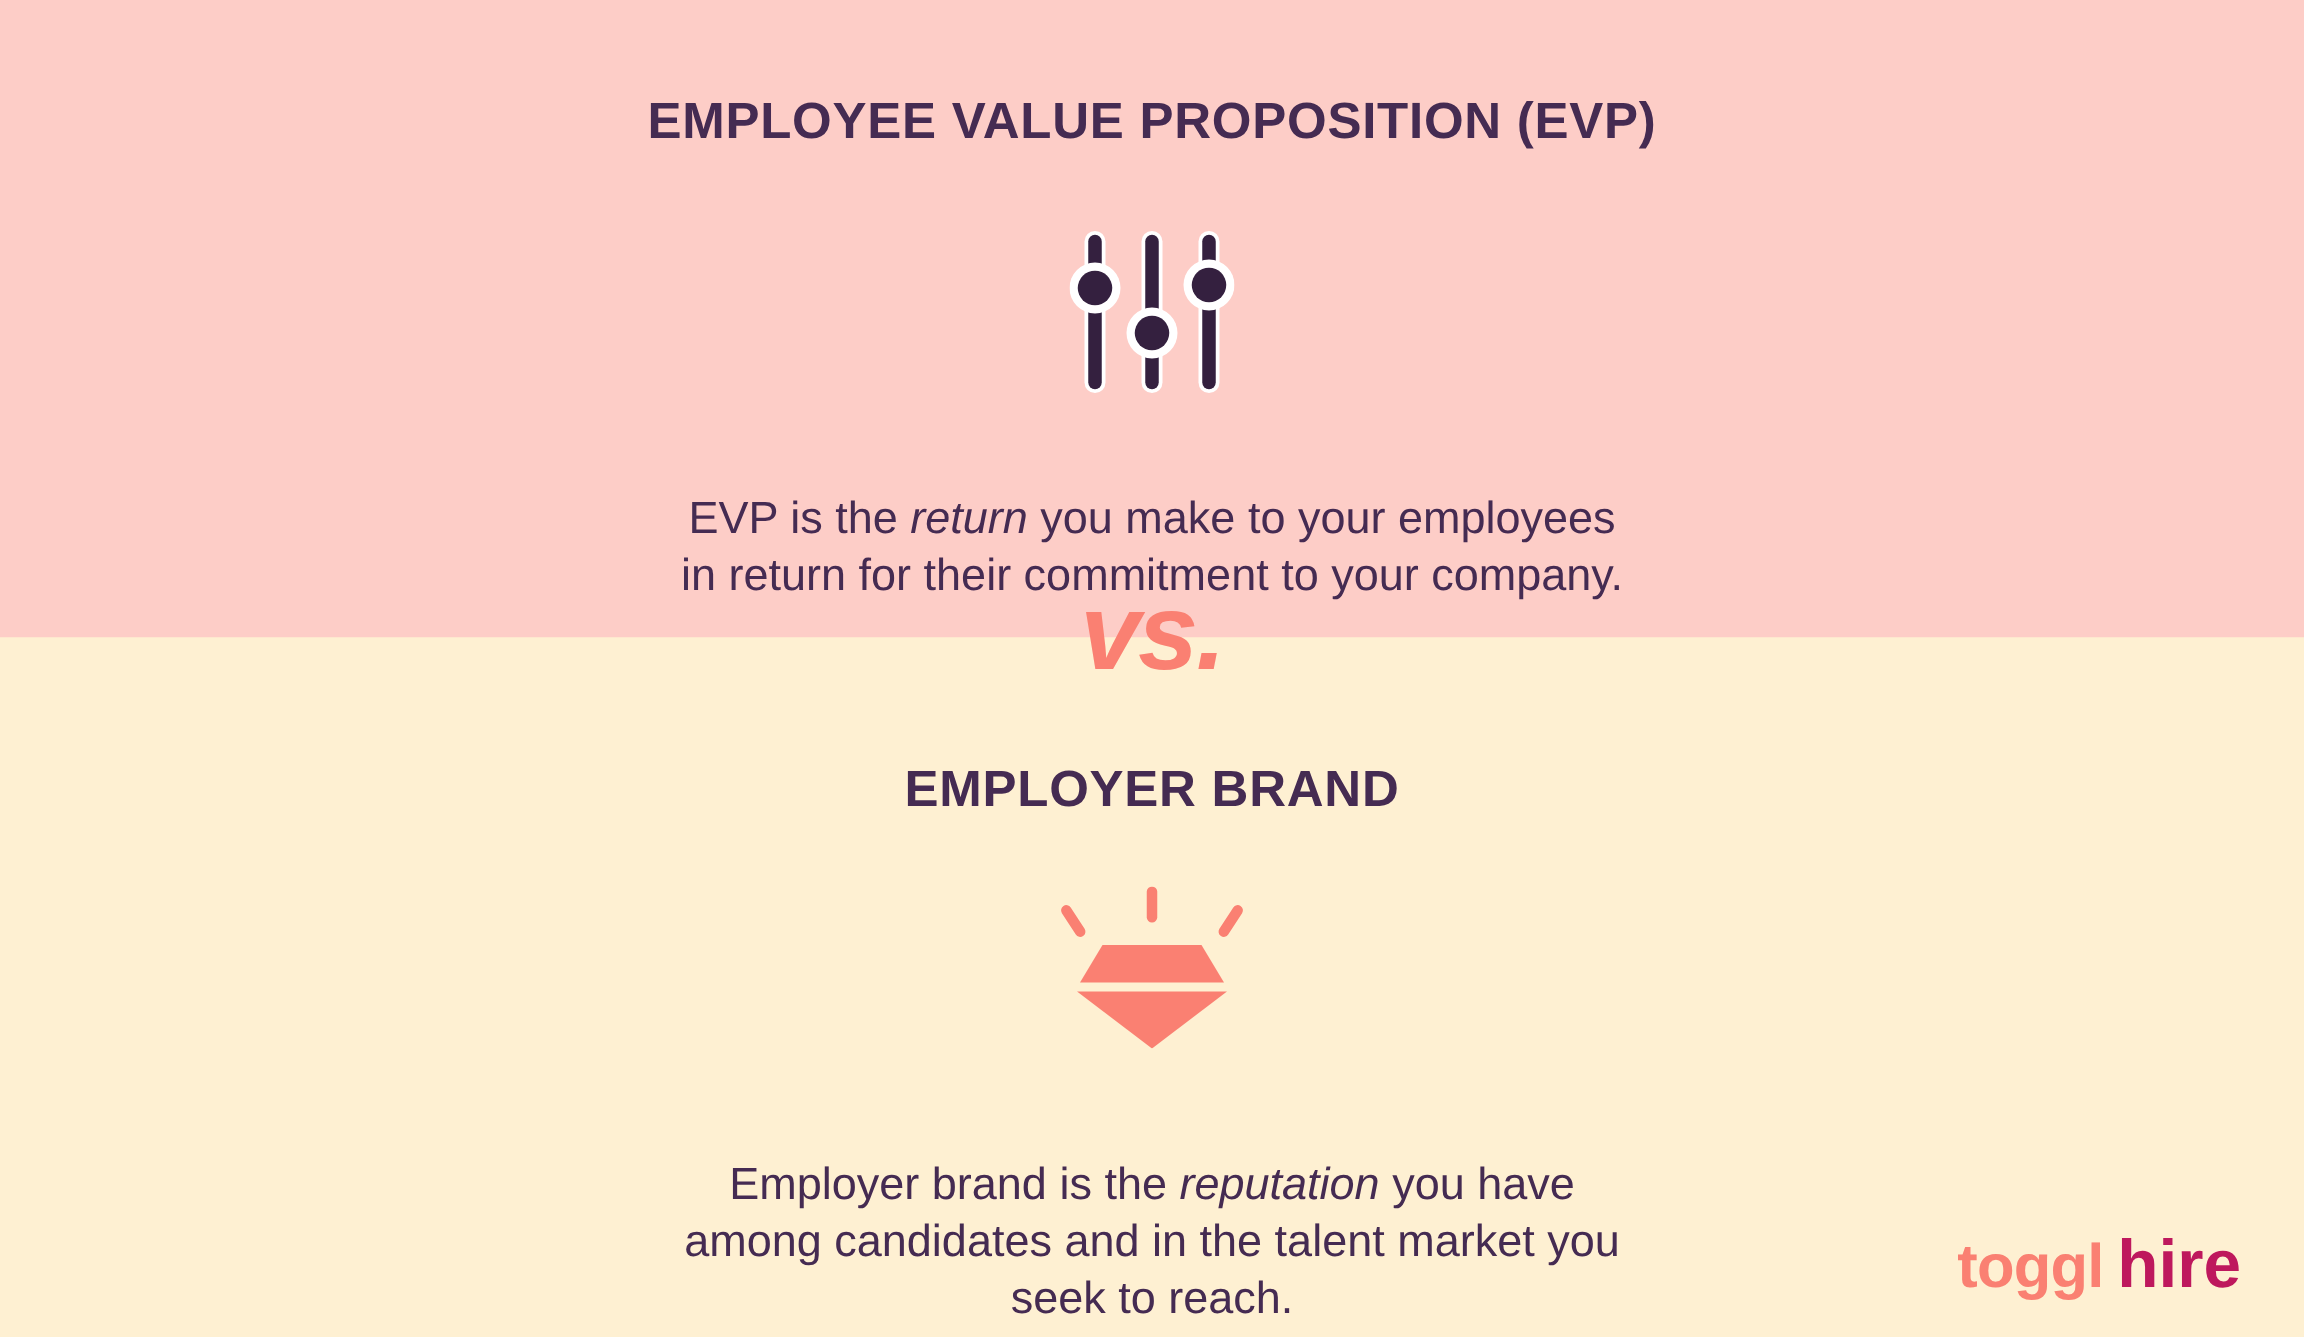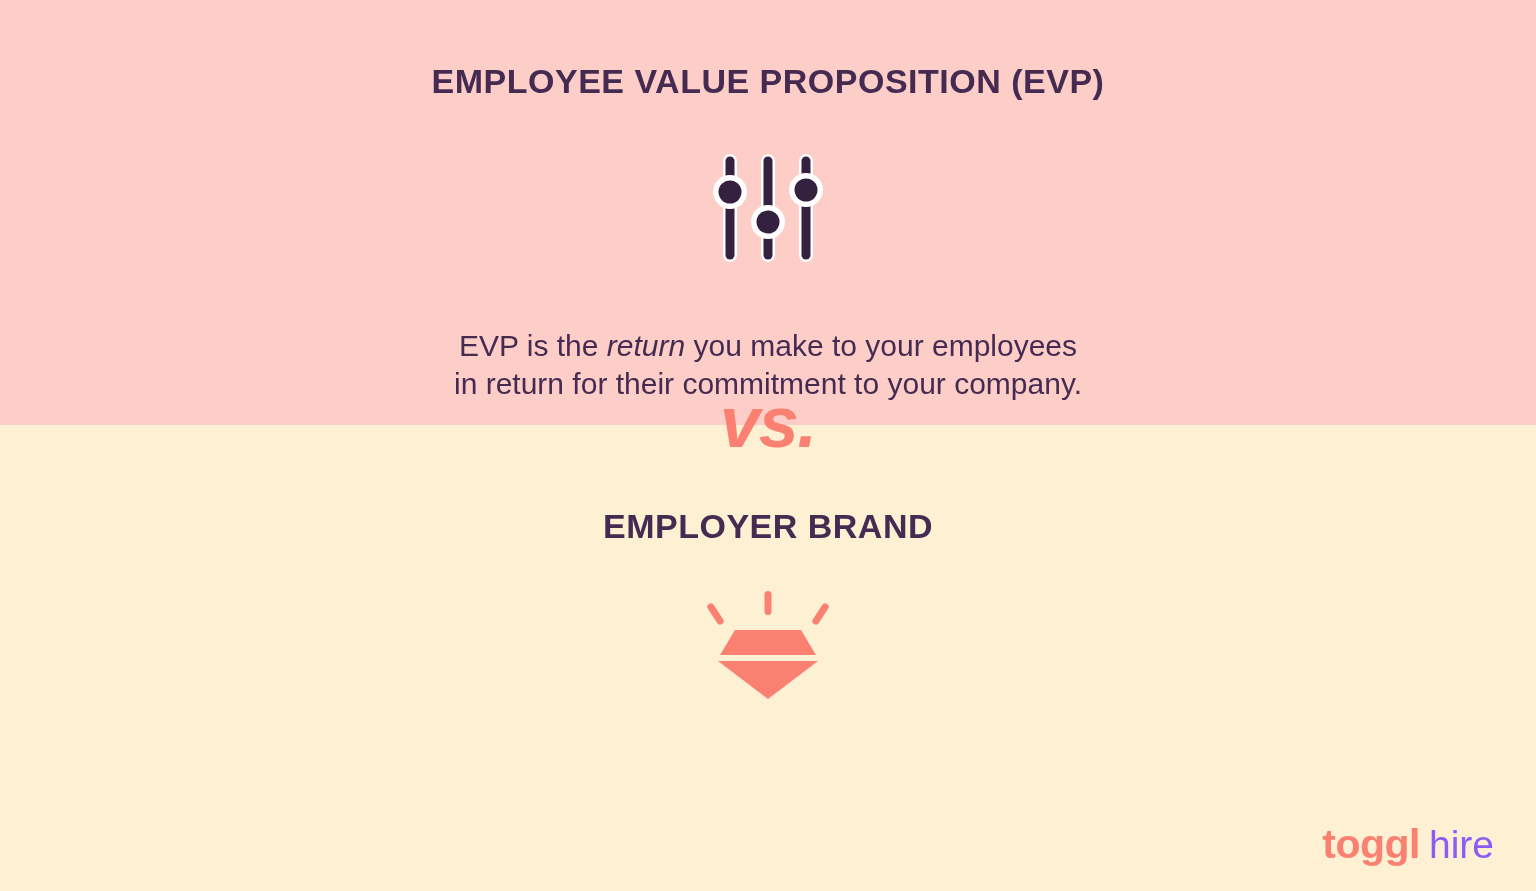--- a/index.html
+++ b/index.html
@@ -133,23 +133,23 @@
   }
   .logo-toggl {
     font-family: "Liberation Sans", sans-serif;
     font-weight: bold;
     font-size: 41px;
     color: #FA8072;
     letter-spacing: -0.5px;
   }
   .logo-hire {
     font-family: "Liberation Sans", sans-serif;
-    font-weight: normal;
-    font-size: 39px;
-    color: #8b5cf6;
+    font-weight: bold;
+    font-size: 45px;
+    color: #be185d;
     letter-spacing: 0px;
   }
 </style>
 </head>
 <body>
 
 <div class="infographic">
 
   <div class="panel panel-top">
 
@@ -192,20 +192,25 @@
         <rect x="66.5" y="0" width="7" height="24" rx="3.5" fill="#FA8072"></rect>
         <rect x="14" y="11" width="7" height="24" rx="3.5" fill="#FA8072" transform="rotate(-33 17.5 23)"></rect>
         <rect x="119" y="11" width="7" height="24" rx="3.5" fill="#FA8072" transform="rotate(33 122.5 23)"></rect>
 
         <path d="M 37 39 L 103 39 L 118 64 L 22 64 Z" fill="#FA8072"></path>
 
         <path d="M 20 70 L 120 70 L 70 108 Z" fill="#FA8072"></path>
       </svg>
     </div>
 
+    <div class="body-copy body-brand" style="top:308px;">
+      <span>Employer brand is the </span><em>reputation</em><span> you have
+among candidates and in the talent market you
+seek to reach.</span>
+    </div>
 
   </div>
 
   <div class="vs-badge">vs.</div>
 
   <div class="logo">
     <span class="logo-toggl">toggl</span>
     <span class="logo-hire">hire</span>
   </div>
 

